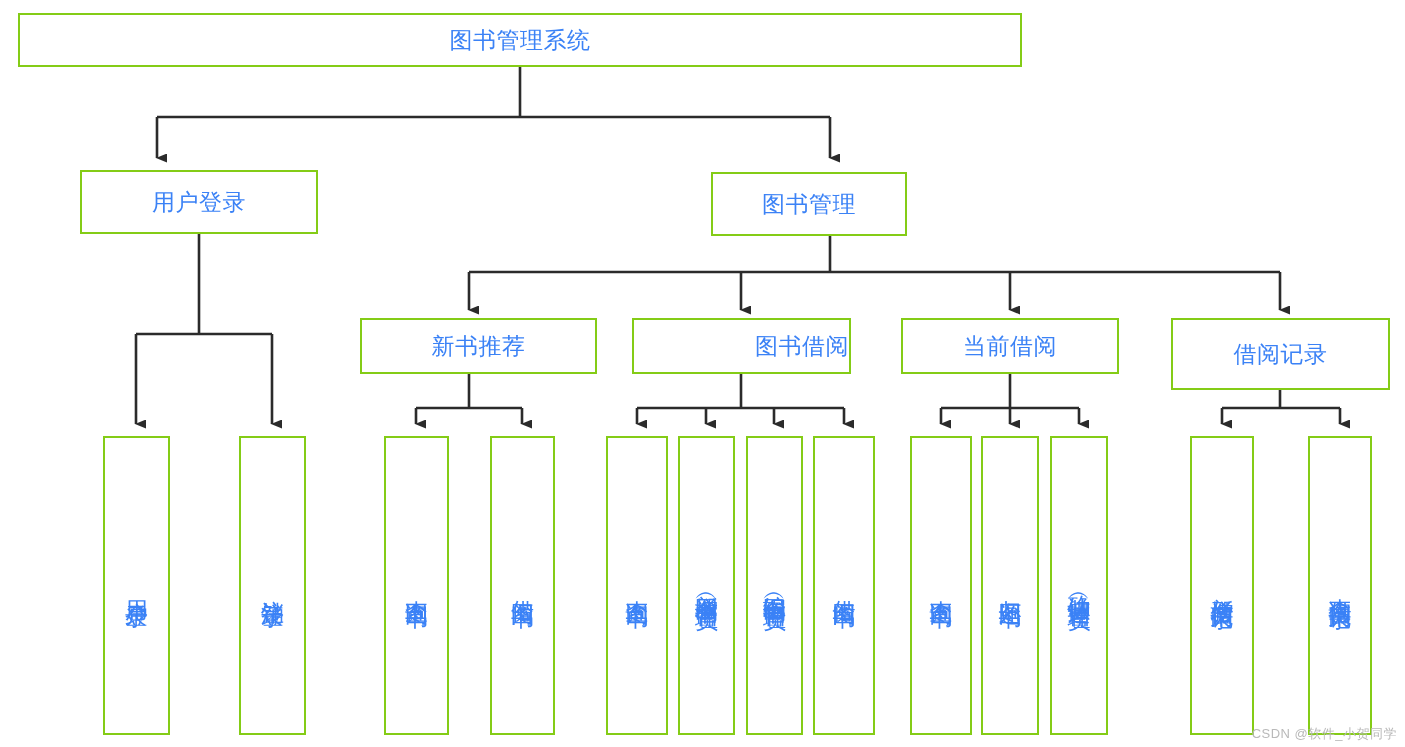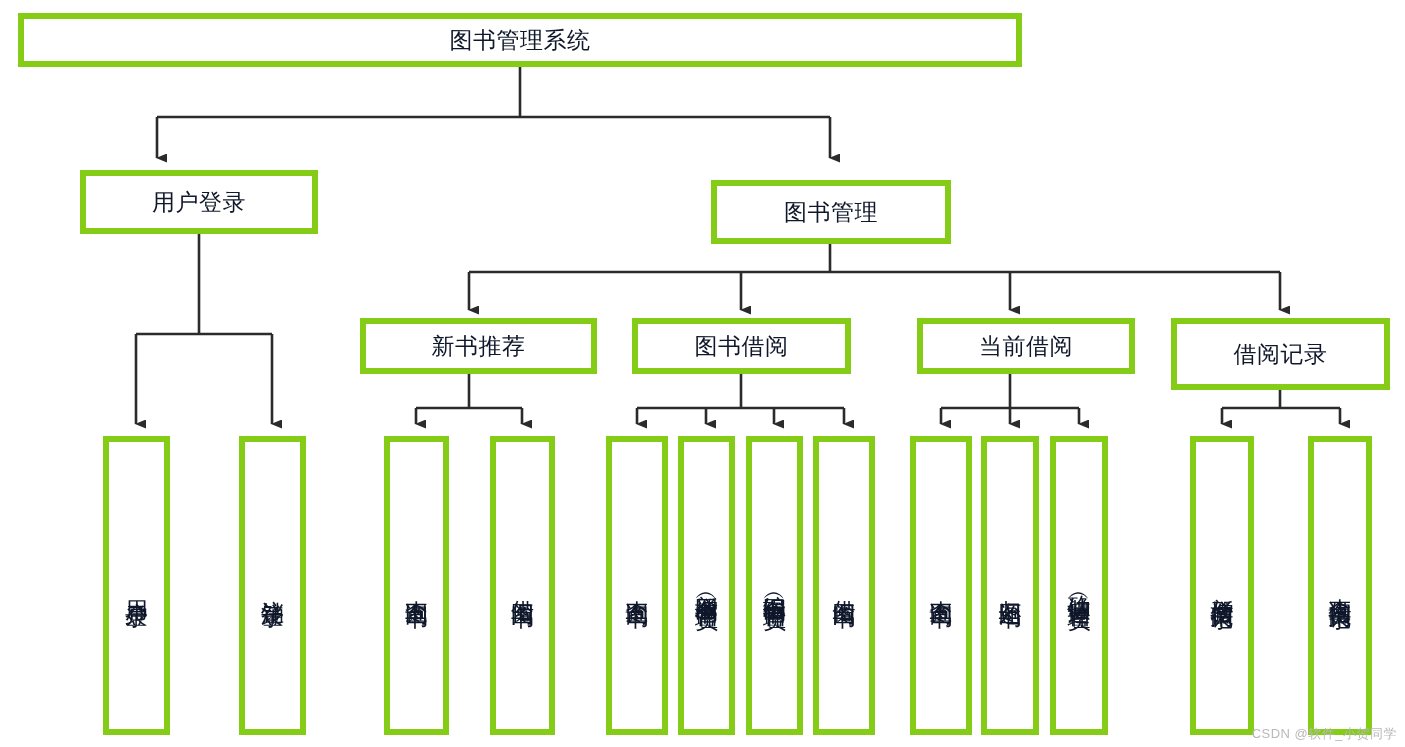--- a/index.html
+++ b/index.html
@@ -23,25 +23,25 @@
     left: 0;
     top: 0;
     width: 1405px;
     height: 747px;
     pointer-events: none;
   }
   .node {
     position: absolute;
     box-sizing: border-box;
     background: #ffffff;
-    border: 6px solid #84cc16;
+    border: 2px solid #84cc16;
     display: flex;
     align-items: center;
     justify-content: center;
-    color: #0f172a;
+    color: #3b82f6;
   }
   .node.horiz {
     font-size: 23px;
     letter-spacing: 0.5px;
   }
   .node.vert {
     font-size: 23px;
   }
   .node.vert .label {
     writing-mode: vertical-rl;
@@ -119,31 +119,31 @@
     </g>
   </svg>
 
   <div class="node horiz" style="left:18px; top:13px; width:1004px; height:54px;">
     <span class="label">图书管理系统</span>
   </div>
 
   <div class="node horiz" style="left:80px; top:170px; width:238px; height:64px;">
     <span class="label">用户登录</span>
   </div>
-  <div class="node horiz" style="left:711px; top:180px; width:240px; height:64px;">
+  <div class="node horiz" style="left:711px; top:172px; width:196px; height:64px;">
     <span class="label">图书管理</span>
   </div>
 
   <div class="node horiz" style="left:360px; top:318px; width:237px; height:56px;">
     <span class="label">新书推荐</span>
   </div>
-  <div class="node horiz" style="left:632px; top:318px; width:219px; height:56px;">
+  <div class="node horiz" style="left:632px; top:318px; width:219px; height:56px;justify-content:flex-end;">
     <span class="label">图书借阅</span>
   </div>
-  <div class="node horiz" style="left:901px; top:318px; width:218px; height:56px;margin-left:16px;">
+  <div class="node horiz" style="left:901px; top:318px; width:218px; height:56px;">
     <span class="label">当前借阅</span>
   </div>
   <div class="node horiz" style="left:1171px; top:318px; width:219px; height:72px;">
     <span class="label">借阅记录</span>
   </div>
 
   <div class="node vert" style="left:103px; top:436px; width:67px; height:299px;">
     <span class="label">用户登录</span>
   </div>
   <div class="node vert" style="left:239px; top:436px; width:67px; height:299px;">

